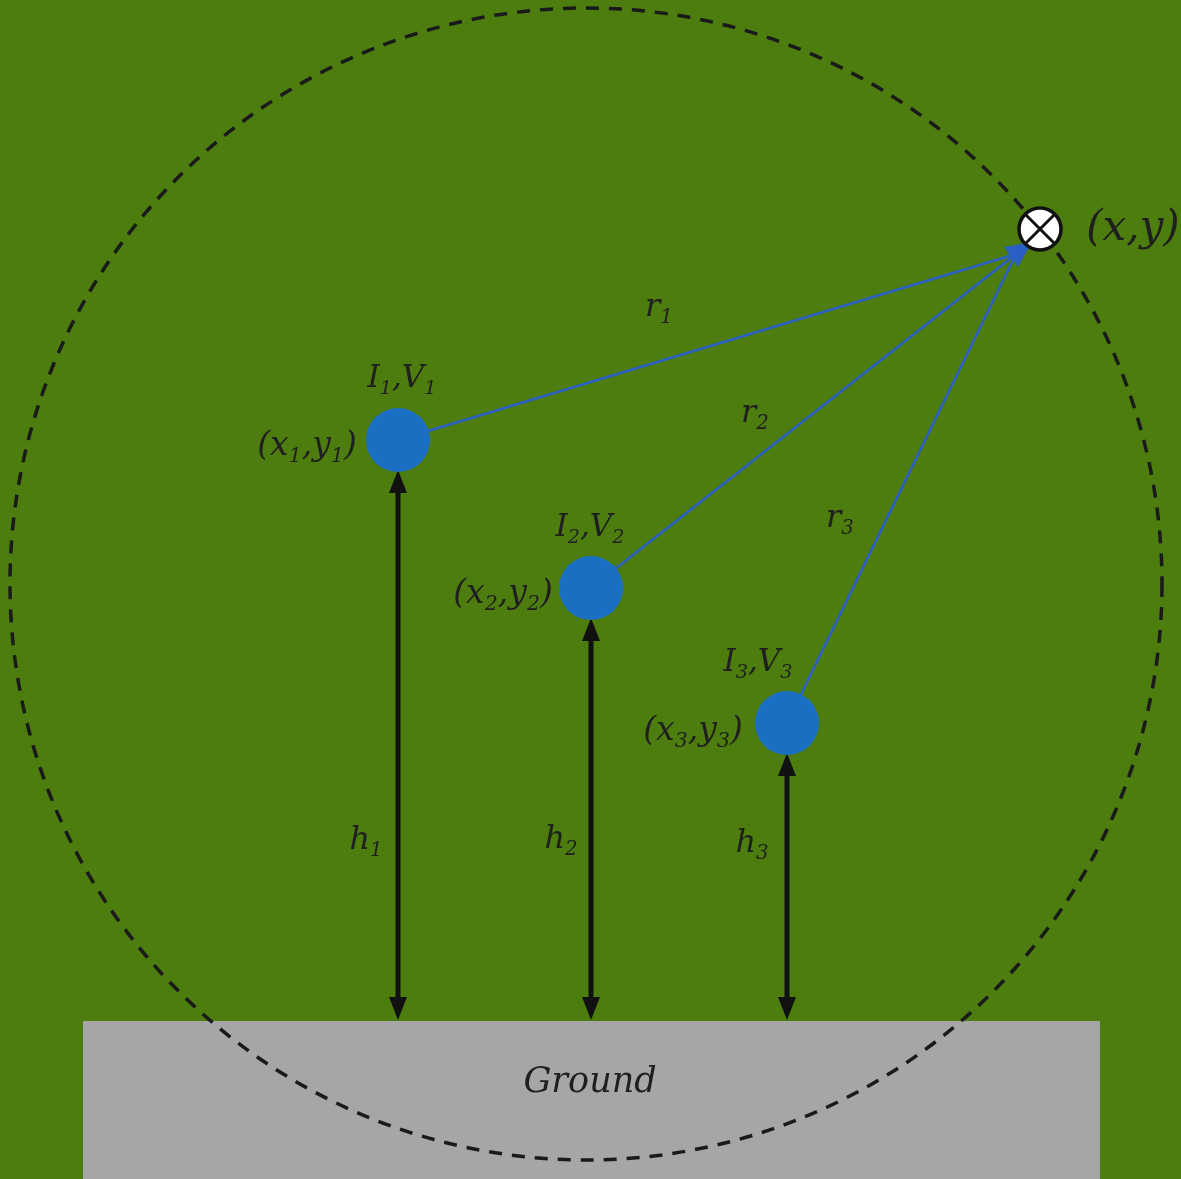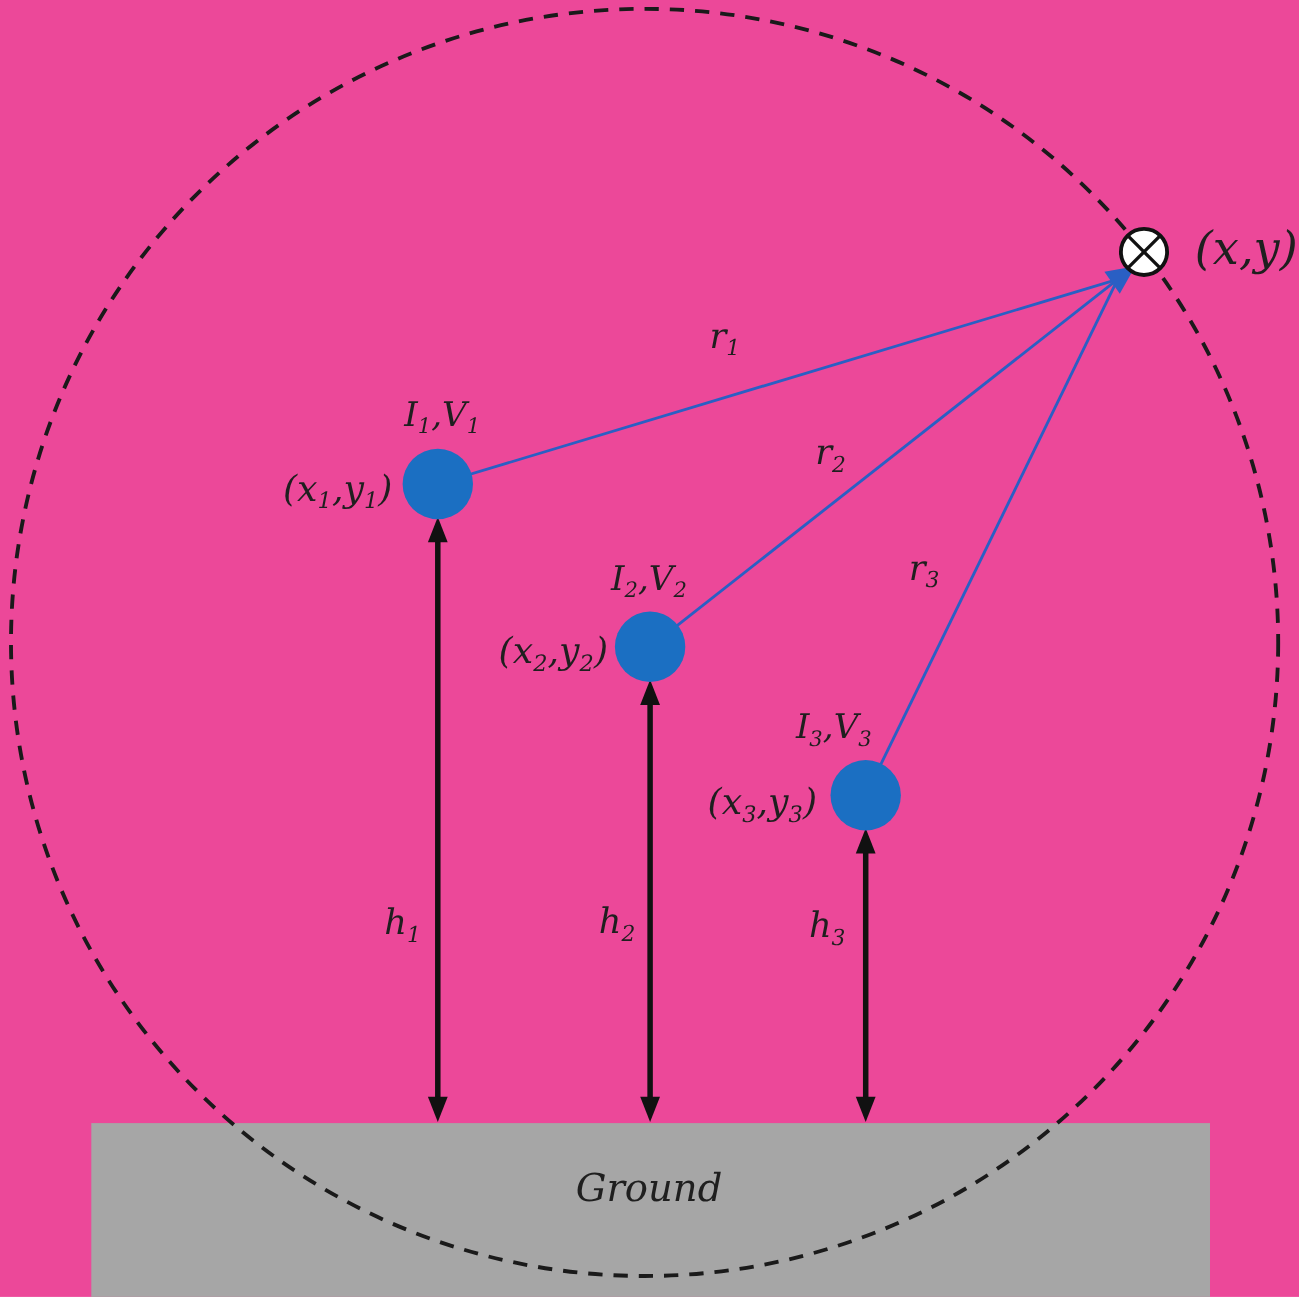--- a/index.html
+++ b/index.html
@@ -1,18 +1,18 @@
 <!DOCTYPE html>
 <html><head>
 <meta charset="utf-8">
 <style>
   html, body { margin: 0; padding: 0; background: #ffffff; }
   .page {
     width: 1181px; height: 1179px; position: relative;
-    background: #ec4899; overflow: hidden;
+    background: #4d7c0f; overflow: hidden;
   }
   svg { display: block; }
   .math {
     font-family: "DejaVu Serif", "Liberation Serif", serif;
     font-style: italic;
     fill: #1f1f1f;
   }
 </style>
 </head>
 <body>

